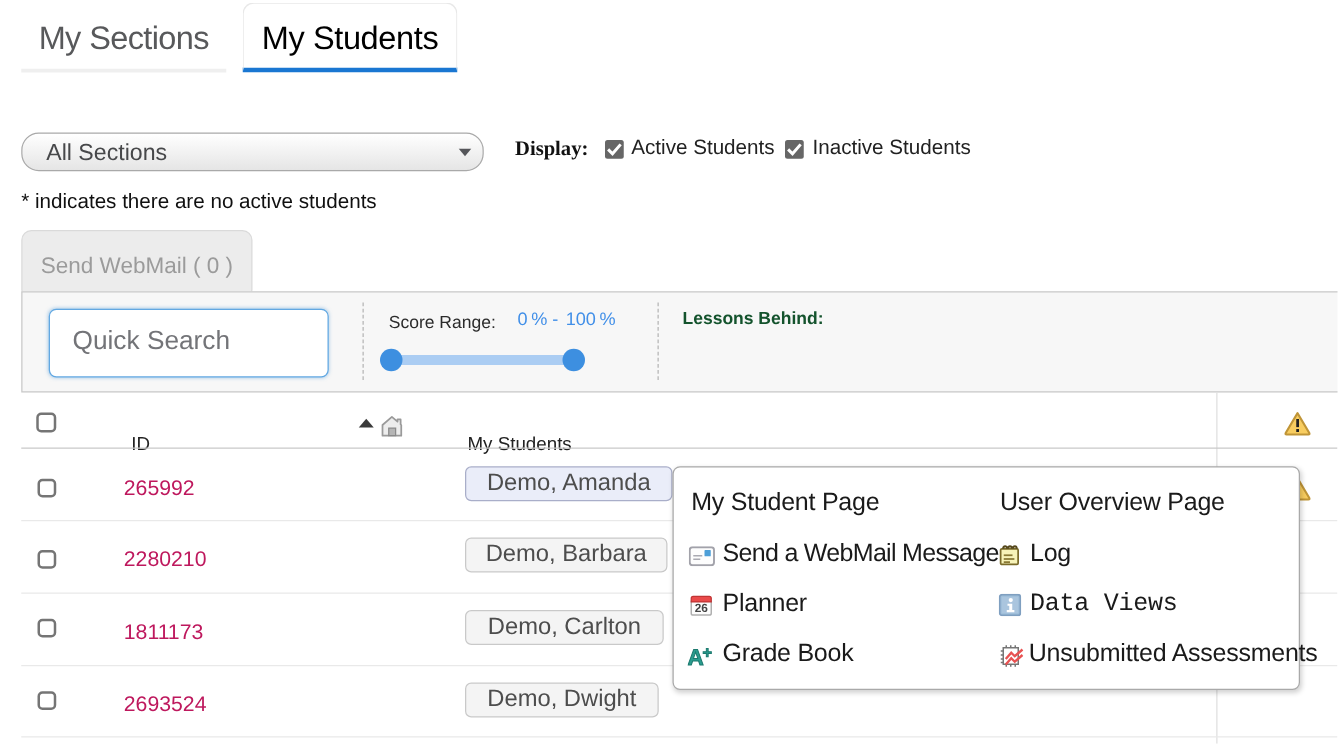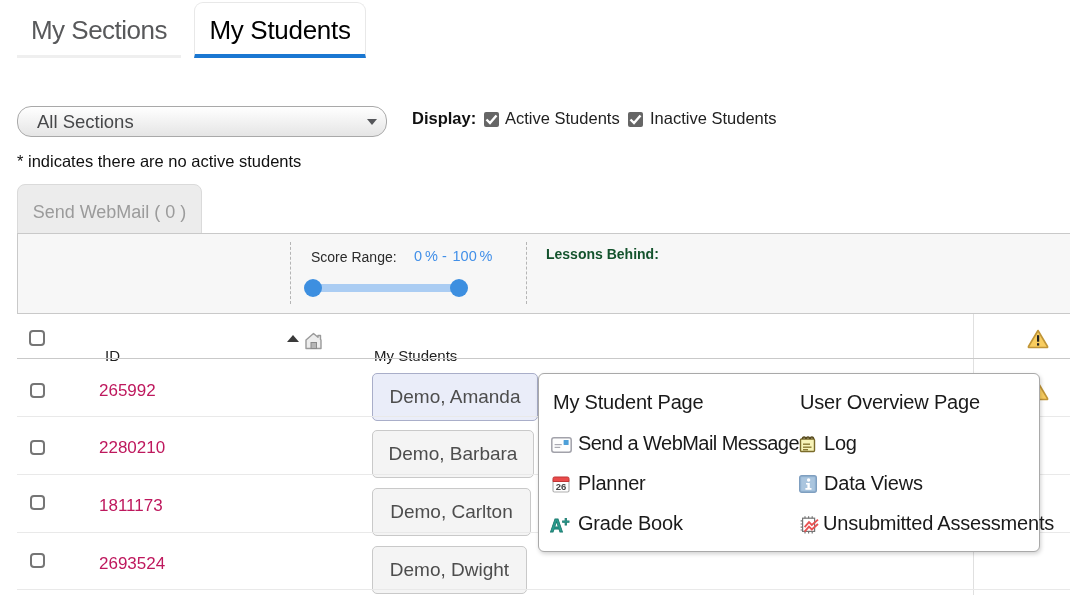--- a/index.html
+++ b/index.html
@@ -43,58 +43,59 @@
 .lb-text { position:absolute; left:526px; top:42px; font-size:14px; color:#76777a; font-style:italic; }
 
 
 .vline { left:973px; top:314px; width:1px; height:281px; background:#e0e0e0; }
 .hline { left:17px; height:1px; background:#e9e9e9; width:1053px; }
 .hline.dark { background:#c9c9c9; }
 .rowcb { width:16px; height:16px; border:2px solid #757575; border-radius:4px; background:#fff; }
 .rowcb.sm { width:15px; height:15px; }
 .hdr-txt { font-size:15px; color:#222;margin-top:16px; }
 .id-txt { font-size:17px; color:#be185d; }
-.namebtn { position:absolute; left:372px; height:48px; background:#f4f4f4; border:1px solid #c9c9c9; border-radius:5px;
+.namebtn { position:absolute; left:372px; height:28px; background:#f4f4f4; border:1px solid #c9c9c9; border-radius:5px;
   color:#4d4d4d; font-size:19px; display:flex; align-items:center; justify-content:center; }
 .namebtn.sel { background:#eaedf9; border:1px solid #a9aec9; }
 .sortup { width:0; height:0; border-left:6.5px solid transparent; border-right:6.5px solid transparent; border-bottom:7px solid #3a3a3a; }
 
 
 .popup { left:538px; top:373px; width:502px; height:179px; background:#fff; border:1px solid #a9a9a9; border-radius:6px;
   box-shadow:1px 2px 4px rgba(0,0,0,.18); }
 .pitem { position:absolute; font-size:20px; color:#1a1a1a; letter-spacing:-0.2px; }
 .picon { position:absolute; }
 </style>
 </head>
 <body>
 
 <div class="abs tab1">My Sections</div>
 <div class="abs tab2">My Students</div>
 
 <div class="abs select">All Sections<span class="arr"></span></div>
 
-<div class="abs dlab" style="left:412px; font-weight:bold; color:#111;">Display:</div>
+<div class="abs dlab" style="left:412px; font-weight:bold; color:#111;font-family:Liberation Serif, serif;">Display:</div>
 <div class="abs cb" style="left:484px;">
     <svg width="13" height="11" viewBox="0 0 13 11">
       <path d="M1.5 5.5 L5 9 L11.5 1.5" stroke="#fff" stroke-width="2.4" fill="none"></path>
     </svg>
   </div>
 <div class="abs dlab" style="left:505px;">Active Students</div>
 <div class="abs cb" style="left:628px;">
     <svg width="13" height="11" viewBox="0 0 13 11">
       <path d="M1.5 5.5 L5 9 L11.5 1.5" stroke="#fff" stroke-width="2.4" fill="none"></path>
     </svg>
   </div>
 <div class="abs dlab" style="left:650px;">Inactive Students</div>
 
 <div class="abs note">* indicates there are no active students</div>
 
 <div class="abs btn-webmail">Send WebMail ( 0 )</div>
 
 <div class="abs panel">
+  <div class="qsearch">Quick Search</div>
   <div class="dsep" style="left:272px;"></div>
   <div class="score-label">Score Range:</div>
   <div class="score-val">0 % -  100 %</div>
   <div class="track">
       <span class="knob" style="left:-9px;"></span>
       <span class="knob" style="right:-9px;"></span>
     </div>
   <div class="dsep" style="left:508px;"></div>
   <div class="lb-label">Lessons Behind:</div>
 </div>
@@ -169,21 +170,21 @@
   <text x="9" y="13.6" font-size="9.5" font-weight="bold" fill="#444" text-anchor="middle" font-family="Liberation Sans">26</text>
 </svg>
 <div class="abs pitem" style="left:578px; top:472px;">Planner</div>
 
 <svg class="picon" style="left:799px; top:475px;" width="18" height="18" viewBox="0 0 18 18">
   <rect x="0.7" y="0.7" width="16.6" height="16.6" rx="2" fill="#9dbcd8" stroke="#7f9fc0" stroke-width="1.4"></rect>
   <rect x="2.4" y="2.4" width="13.2" height="13.2" fill="#aac5de"></rect>
   <circle cx="9.6" cy="5" r="1.7" fill="#fff"></circle>
   <path d="M7 8 H10.8 V13 H12.5 V14.8 H6.4 V13 H8.4 V9.6 H7 Z" fill="#fff"></path>
 </svg>
-<div class="abs pitem" style="left:824px; top:472px;">Data Views</div>
+<div class="abs pitem" style="left:824px; top:472px;font-family:Liberation Mono, monospace;">Data Views</div>
 
 <svg class="picon" style="left:550px; top:515px;" width="23" height="19" viewBox="0 0 23 19">
   <text x="0" y="17" font-size="18" font-weight="bold" fill="#2a9d8f" stroke="#1d7a6f" stroke-width="0.8" font-family="Liberation Sans">A</text>
   <text x="12" y="11" font-size="13" font-weight="bold" fill="#2a9d8f" stroke="#1d7a6f" stroke-width="0.8" font-family="Liberation Sans">+</text>
 </svg>
 <div class="abs pitem" style="left:578px; top:512px;">Grade Book</div>
 
 <svg class="picon" style="left:799px; top:515px;" width="21" height="20" viewBox="0 0 21 20">
   <g stroke="#767676" stroke-width="1.2" fill="none">
     <rect x="3.6" y="3.2" width="12" height="13.2"></rect>

